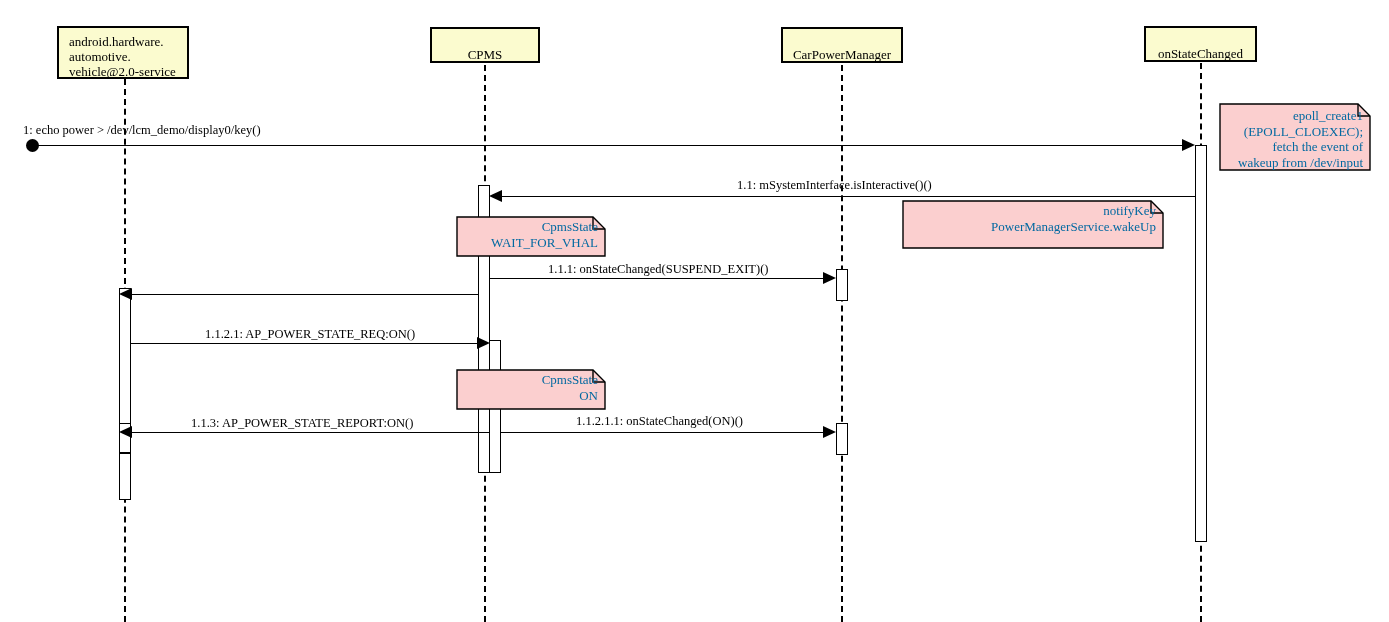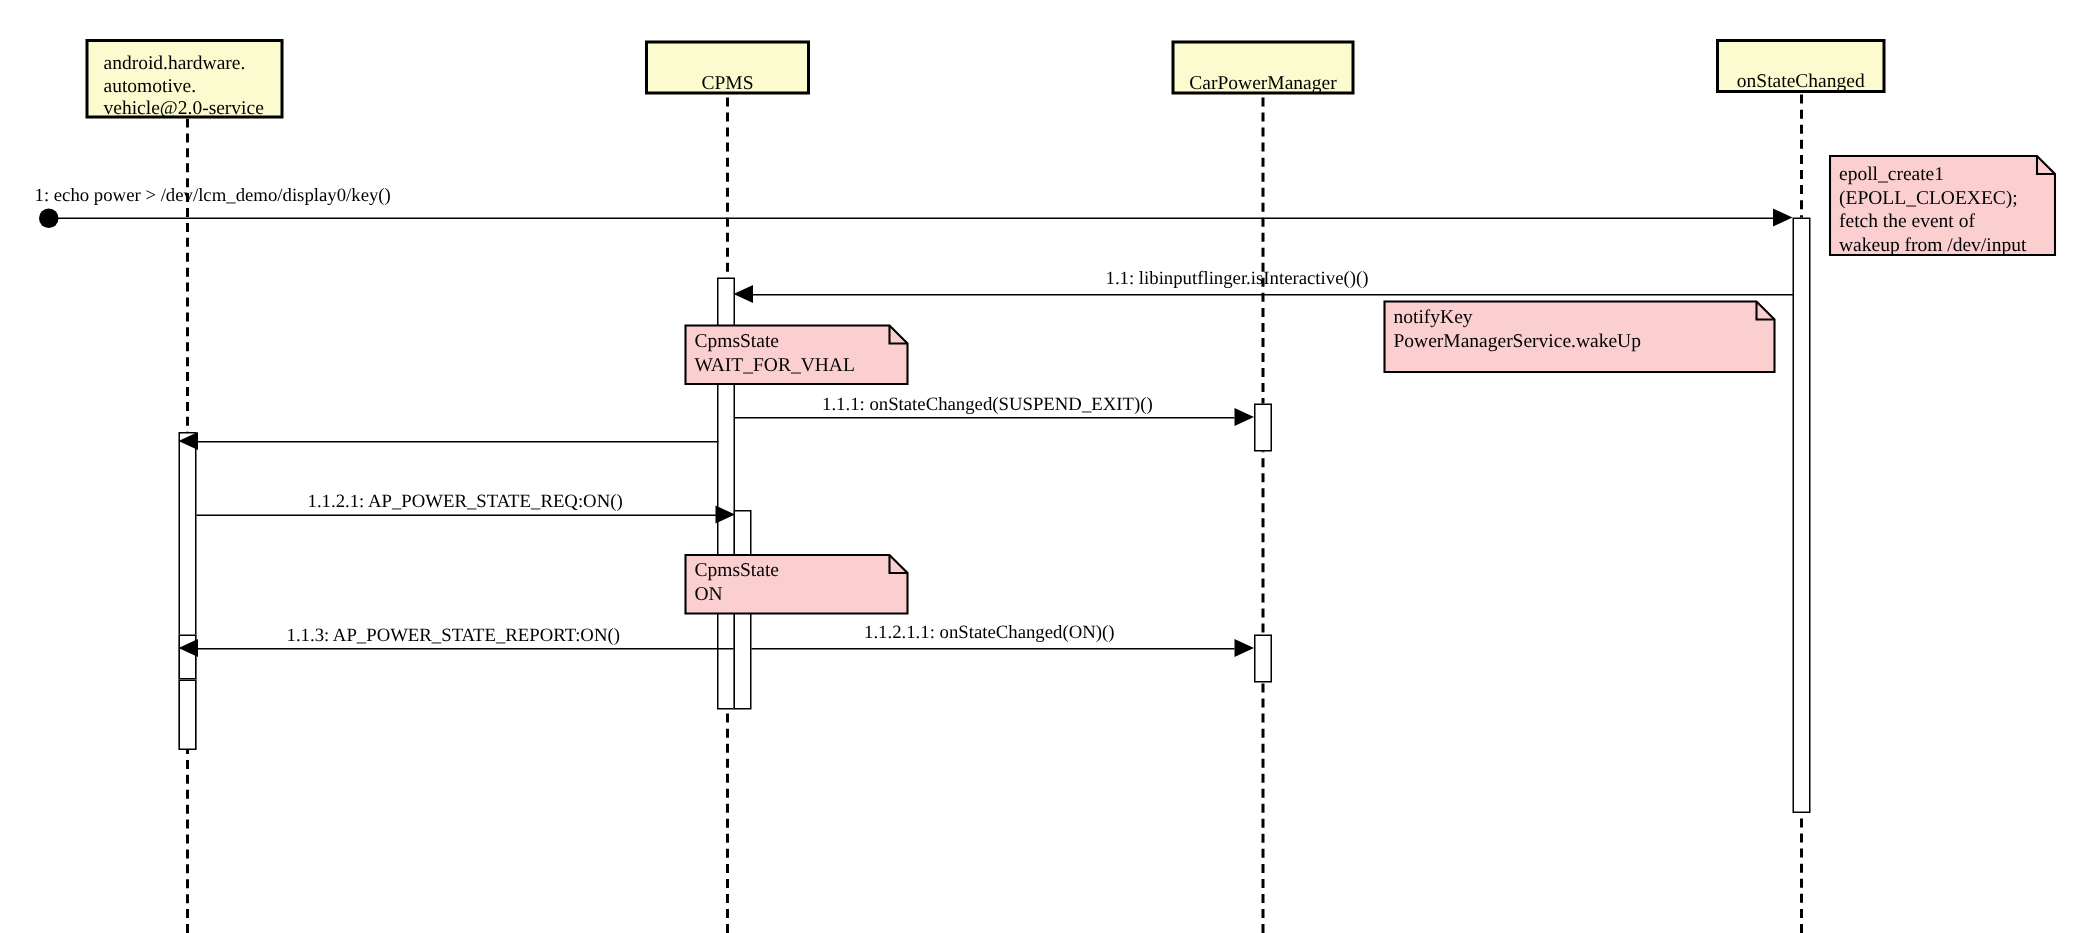--- a/index.html
+++ b/index.html
@@ -103,21 +103,22 @@
     position: absolute;
     left: 0;
     top: 0;
   }
   .note .note-text {
     position: relative;
     font-size: 13px;
     line-height: 15.5px;
     padding: 5px 8px 4px 7px;
     white-space: pre-line;
-    color: #000000;
+    color: #0369a1;
+    text-align: right;
   }
 </style>
 </head>
 <body>
 
 <div id="canvas">
 
   <div class="lifeline" style="left:124px; top:79px; height:543px;"></div>
   <div class="lifeline" style="left:484px; top:55px; height:567px;"></div>
   <div class="lifeline" style="left:841px; top:55px; height:567px;"></div>
@@ -142,21 +143,21 @@
   <div class="activation" style="left:119px; top:453px; width:12px; height:47px;"></div>
 
   <div class="activation" style="left:836px; top:269px; width:12px; height:32px;"></div>
   <div class="activation" style="left:836px; top:423px; width:12px; height:32px;"></div>
 
   <div class="found-dot" style="left:26px; top:139px;"></div>
   <div class="msg-label" style="left:23px; top:123px;">1: echo power &gt; /dev/lcm_demo/display0/key()</div>
   <div class="msg-line" style="left:32px; top:145px; width:1155px;"></div>
   <div class="arrow right" style="left:1182px; top:139px;"></div>
 
-  <div class="msg-label" style="left:737px; top:178px;">1.1: libinputflinger.isInteractive()()</div>
+  <div class="msg-label" style="left:737px; top:178px;">1.1: mSystemInterface.isInteractive()()</div>
   <div class="msg-line" style="left:502px; top:196px; width:694px;"></div>
   <div class="arrow left" style="left:489px; top:190px;"></div>
 
   <div class="msg-label" style="left:548px; top:262px;">1.1.1: onStateChanged(SUSPEND_EXIT)()</div>
   <div class="msg-line" style="left:490px; top:278px; width:333px;"></div>
   <div class="arrow right" style="left:823px; top:272px;"></div>
 
   <div class="msg-line" style="left:131px; top:294px; width:348px;"></div>
   <div class="arrow left" style="left:119px; top:288px;"></div>
 
@@ -185,21 +186,21 @@
 
   <div class="note" style="left:456px; top:216px; width:150px; height:41px;">
     <svg width="150" height="41" viewBox="0 0 150 41">
       <path d="M1,1 H137 L149,13 V40 H1 Z" fill="#FBCFCF" stroke="#000000" stroke-width="1.4"></path>
       <path d="M137,1 V13 H149" fill="none" stroke="#000000" stroke-width="1.4"></path>
     </svg>
     <div class="note-text" style="padding-top:3px;">CpmsState
 WAIT_FOR_VHAL</div>
   </div>
 
-  <div class="note" style="left:902px; top:200px; width:262px; height:49px;margin-left:20px;">
+  <div class="note" style="left:902px; top:200px; width:262px; height:49px;">
     <svg width="262" height="49" viewBox="0 0 262 49">
       <path d="M1,1 H249 L261,13 V48 H1 Z" fill="#FBCFCF" stroke="#000000" stroke-width="1.4"></path>
       <path d="M249,1 V13 H261" fill="none" stroke="#000000" stroke-width="1.4"></path>
     </svg>
     <div class="note-text" style="padding-top:3px;">notifyKey
 PowerManagerService.wakeUp</div>
   </div>
 
   <div class="note" style="left:456px; top:369px; width:150px; height:41px;">
     <svg width="150" height="41" viewBox="0 0 150 41">

